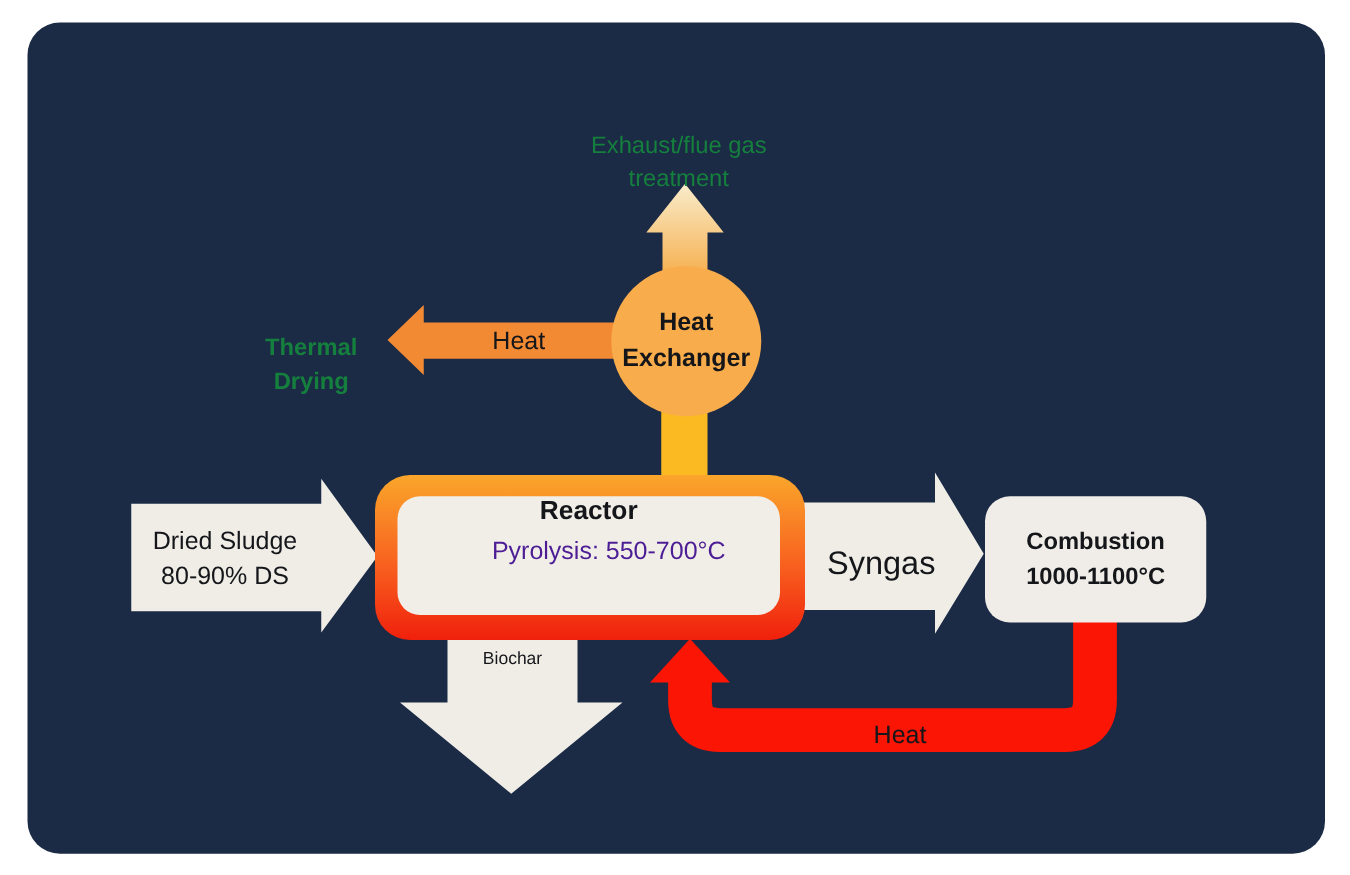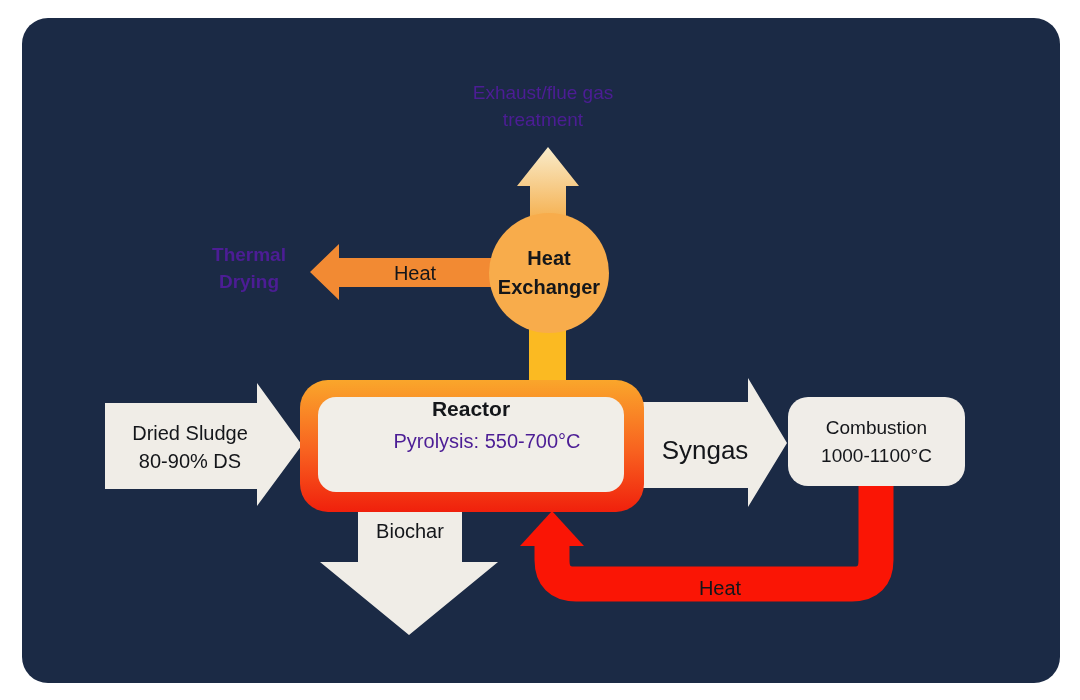--- a/index.html
+++ b/index.html
@@ -12,37 +12,37 @@
   .panel{
     position:absolute;left:22px;top:18px;width:1038px;height:665px;
     background:#1B2A45;border-radius:26px;
   }
   svg.layer{position:absolute;left:0;top:0;z-index:1;}
   .node{position:absolute;z-index:2;box-sizing:border-box;}
   .label{
     position:absolute;z-index:3;text-align:center;white-space:pre-line;
     font-size:19px;line-height:1.42;color:#14161A;
   }
-  .label.light{color:#4c1d95;}
+  .label.light{color:#15803d;margin-top:24px;}
   .reactor-outer{
     left:300px;top:380px;width:344px;height:132px;border-radius:28px;
     background:linear-gradient(180deg,#FAA62B 0%,#F8601F 55%,#F0200C 100%);
     padding:17px 20px 20px 18px;
   }
   .reactor-inner{
     width:100%;height:100%;background:#F1EEE8;border-radius:18px;
     display:flex;flex-direction:column;align-items:center;justify-content:flex-start;
     gap:9px;
   }
   .reactor-title{font-size:21px;font-weight:700;color:#14161A;}
   .reactor-subtitle{font-size:20px;color:#4c1d95;margin-left:32px;}
   .combustion{
-    left:788px;top:397px;width:177px;height:89px;border-radius:20px;
+    left:788px;top:397px;width:177px;height:101px;border-radius:20px;
     background:#F0EDE8;display:flex;align-items:center;justify-content:center;
-    text-align:center;white-space:pre-line;font-size:19px;line-height:1.45;color:#14161A;
+    text-align:center;white-space:pre-line;font-size:19px;line-height:1.45;color:#14161A;font-weight:bold;
   }
   .hx-circle{
     left:489px;top:213px;width:120px;height:120px;border-radius:50%;
     background:#F8AC4B;display:flex;align-items:center;justify-content:center;
     text-align:center;white-space:pre-line;font-size:20px;line-height:1.45;
     font-weight:600;color:#14161A;
   }
 </style>
 </head>
 <body>
@@ -87,20 +87,20 @@
 Exchanger</div>
 
 <div class="label light" style="left:398px;top:80px;width:290px;">Exhaust/flue gas
 treatment</div>
 
 <div class="label light" style="left:184px;top:242px;width:130px;font-weight:bold;">Thermal
 Drying</div>
 
 <div class="label" style="left:375px;top:259px;width:80px;font-size:20px;">Heat</div>
 
-<div class="label" style="left:110px;top:419px;width:160px;font-size:20px;">Dried Sludge
+<div class="label" style="left:100px;top:419px;width:160px;font-size:20px;">Dried Sludge
 80-90% DS</div>
 
 <div class="label" style="left:650px;top:432px;width:110px;font-size:26px;">Syngas</div>
 
-<div class="label" style="left:350px;top:517px;width:120px;font-size:20px;">Biochar</div>
+<div class="label" style="left:350px;top:517px;width:120px;font-size:14px;">Biochar</div>
 
 <div class="label" style="left:680px;top:574px;width:80px;font-size:20px;">Heat</div>
 
 </body></html>

